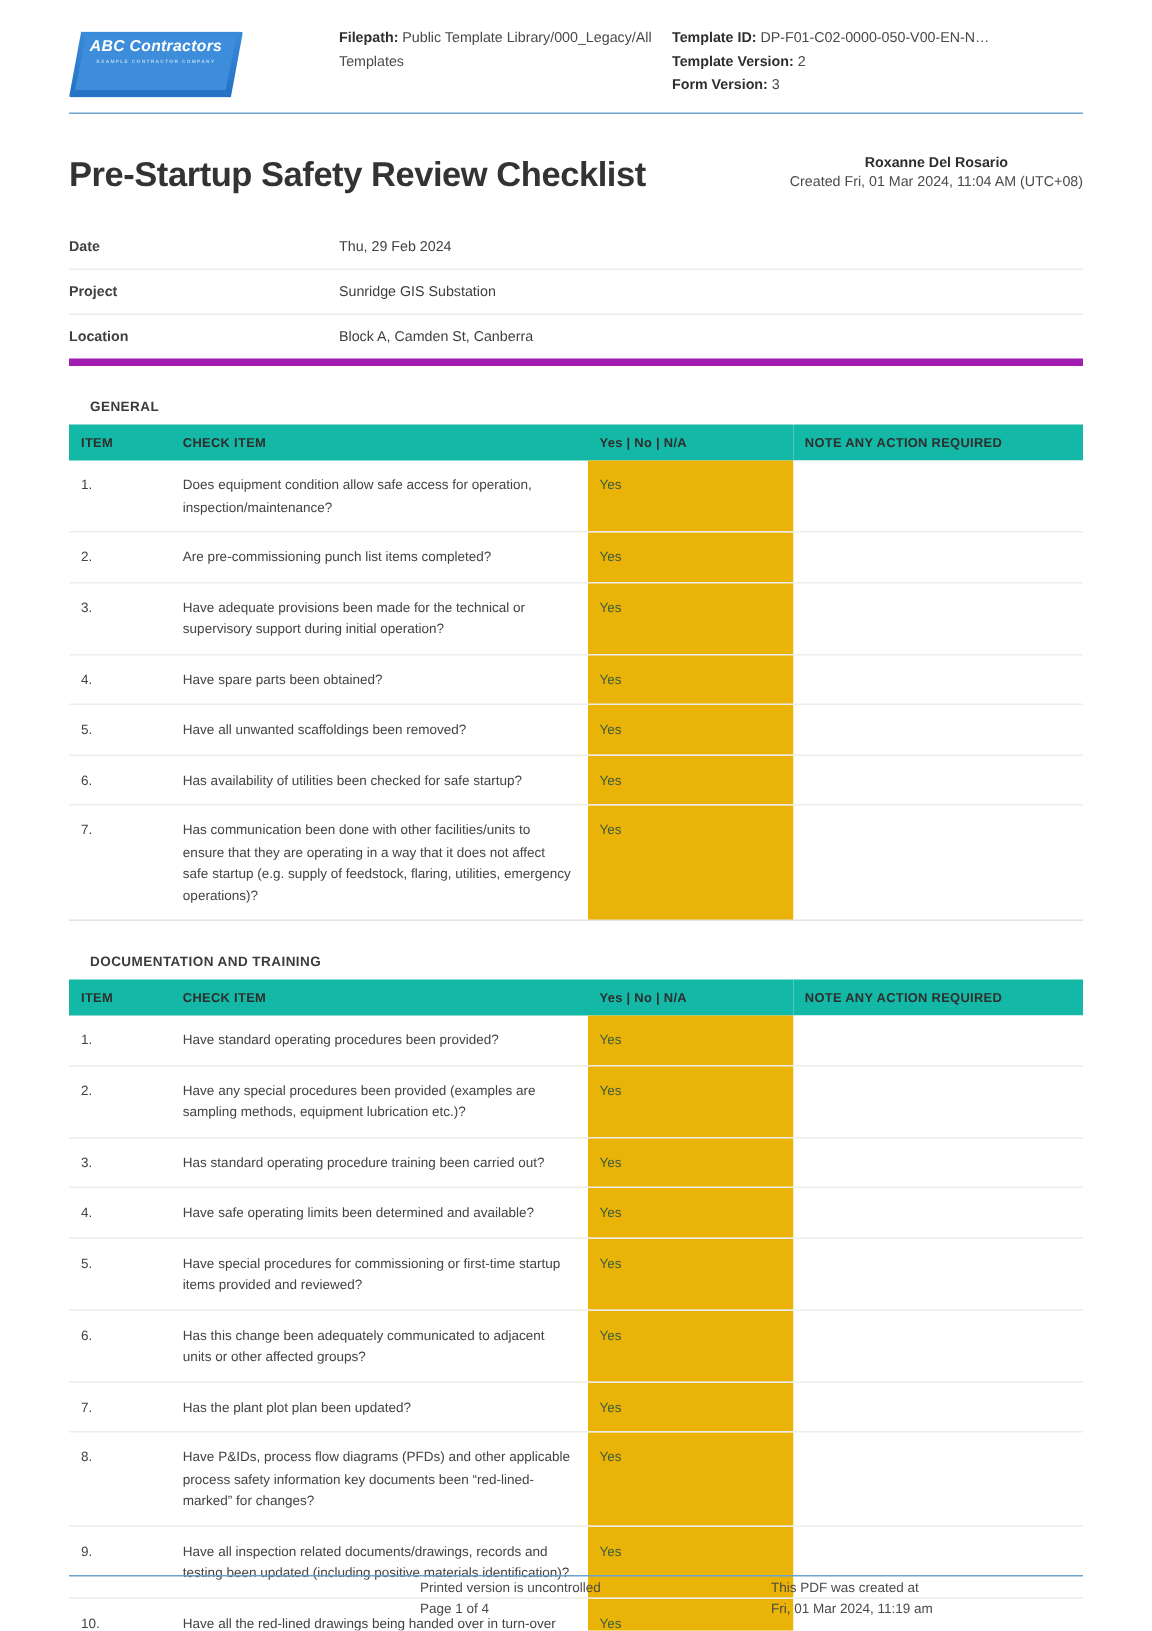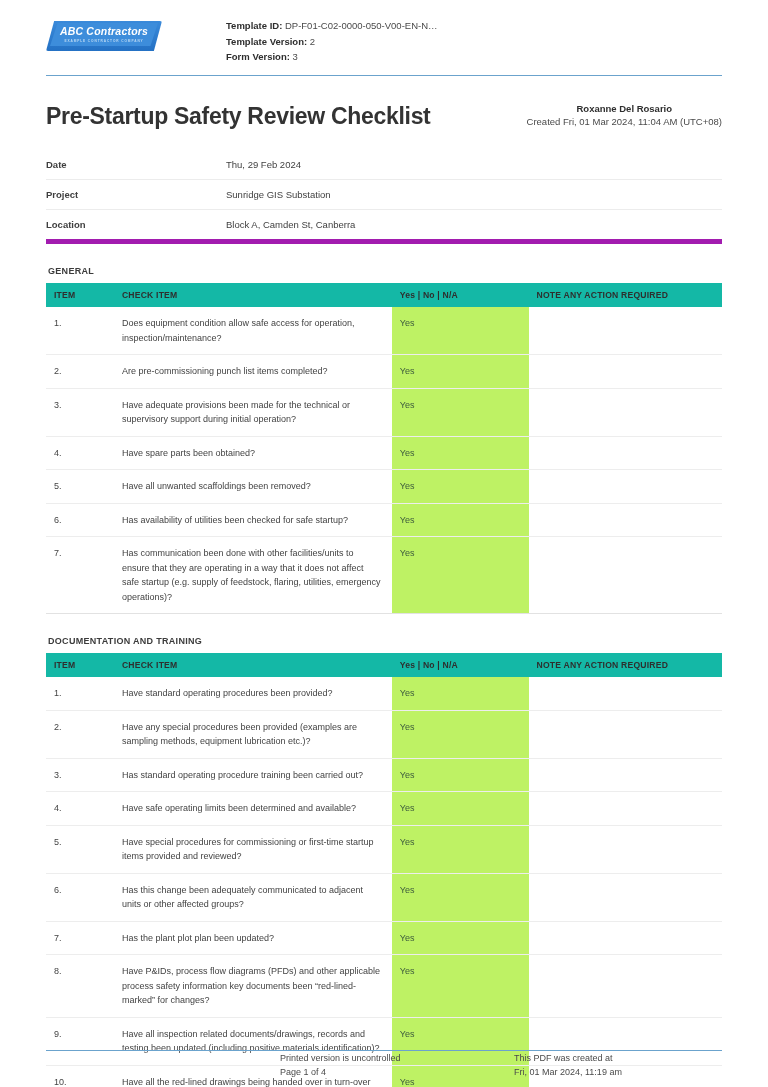--- a/index.html
+++ b/index.html
@@ -31,21 +31,21 @@
     height: 52px;
   }
   .logo-wrap {
     width: 180px;
     flex: 0 0 180px;
     padding-top: 7px;
   }
   .logo {
     position: relative;
     width: 116px;
-    height: 30px;
+    height: 44px;
   }
   .logo-shape {
     position: absolute;
     inset: 0;
     background: #2f7fd1;
     background: linear-gradient(180deg,#3a8ada 0%, #2471c4 100%);
     clip-path: polygon(7% 0%, 100% 0%, 93% 100%, 0% 100%);
     border-radius: 2px;
   }
   .logo-shape-lite {
@@ -145,21 +145,21 @@
     font-weight: bold;
     color: #2e2e2e;
   }
 
   
   .section-title {
     font-size: 9px;
     font-weight: bold;
     color: #3b3b3b;
     letter-spacing: 0.3px;
-    margin: 22px 0 7px 2px;
+    margin: 22px 0 7px 14px;
   }
   .chk-table {
     width: 100%;
     border-collapse: collapse;
     table-layout: fixed;
   }
   .chk-table th {
     background: #14b8a6;
     font-size: 8.6px;
     font-weight: bold;
@@ -176,21 +176,21 @@
     vertical-align: top;
     border-bottom: 1px solid #ededed;
     line-height: 14.5px;
   }
   .col-item   { width: 66px; }
   .col-check  { width: 270px; }
   .col-answer { width: 133px; }
   .col-note   { width: 188px; }
 
   td.cell-answer {
-    background: #bef264;
+    background: #eab308;
     color: #3d5b3d;
   }
   td.cell-note { background: #ffffff; }
   tr.row-last td { border-bottom: 1px solid #e2e2e2; }
 
   
   .footer {
     position: absolute;
     left: 46px;
     right: 46px;
@@ -215,20 +215,24 @@
 
     <div class="logo-wrap">
       <div class="logo">
         <div class="logo-shape"></div>
         <div class="logo-shape-lite"></div>
         <div class="logo-name">ABC Contractors</div>
         <div class="logo-sub">EXAMPLE CONTRACTOR COMPANY</div>
       </div>
     </div>
 
+    <div class="meta-col filepath">
+      <b>Filepath:</b>
+      <span>Public Template Library/000_Legacy/All Templates</span>
+    </div>
 
     <div class="meta-col tmpl">
       <div>
         <b>Template ID:</b>
         <span>DP-F01-C02-0000-050-V00-EN-N…</span>
       </div>
       <div>
         <b>Template Version:</b>
         <span>2</span>
       </div>

